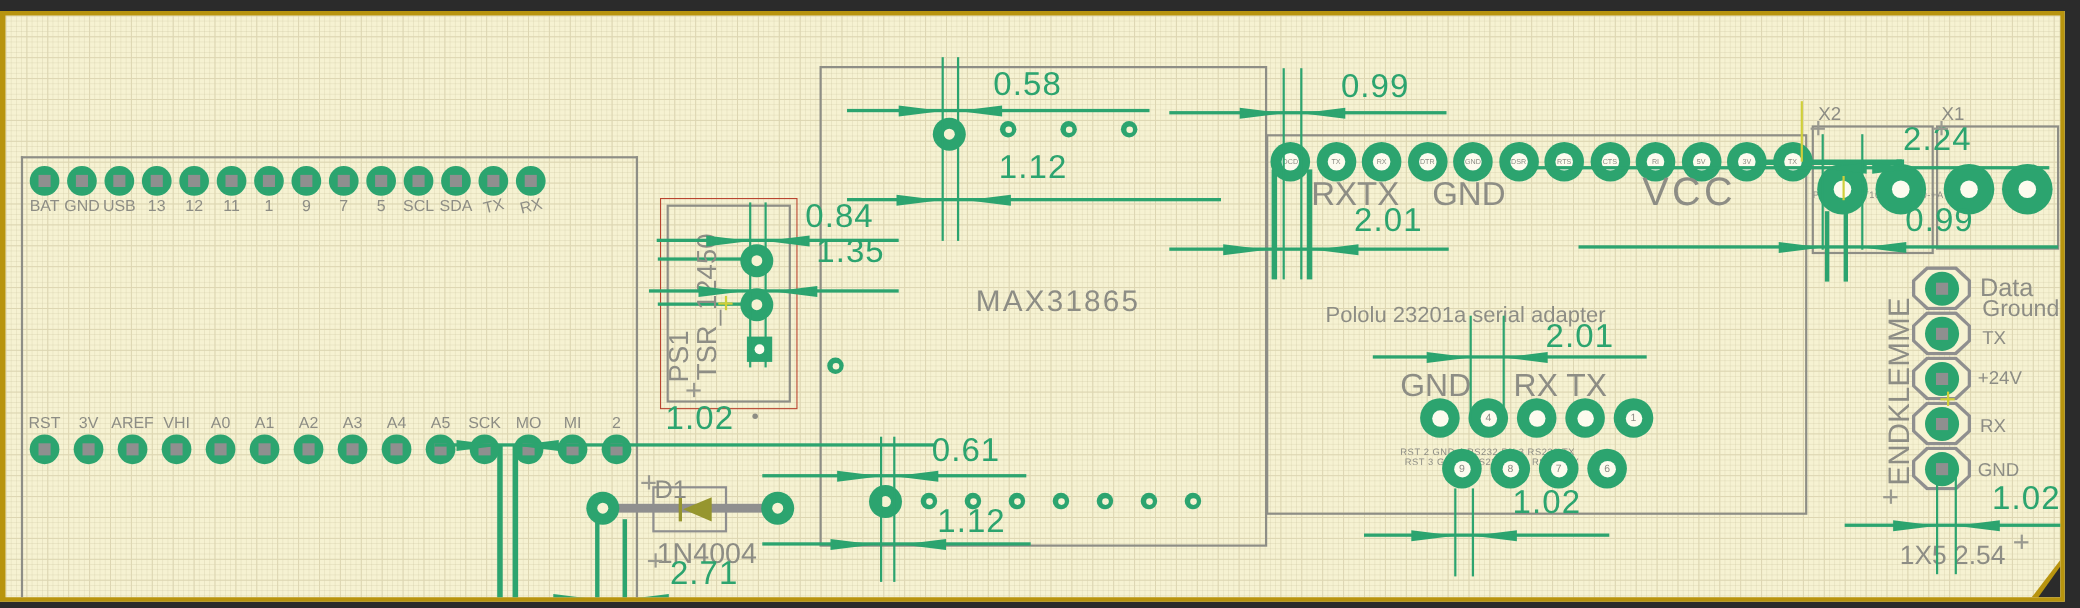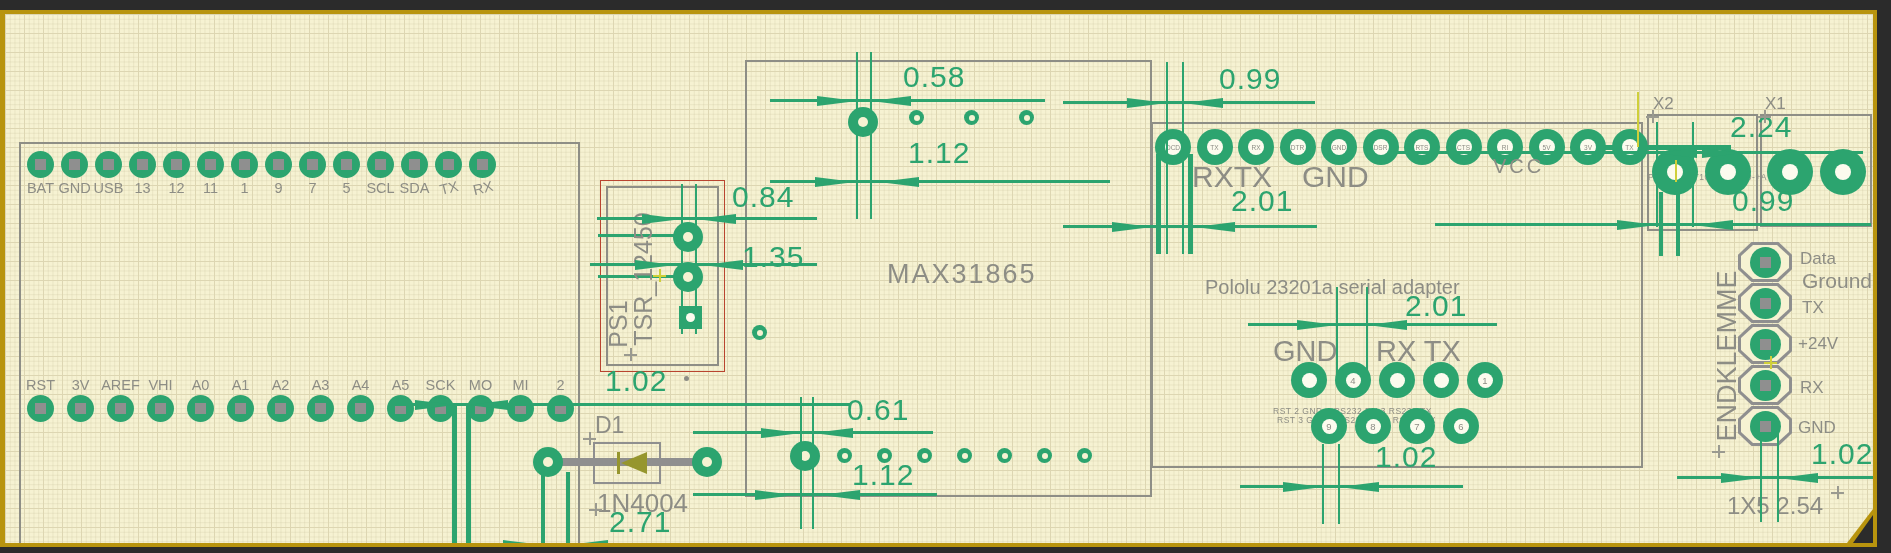--- a/index.html
+++ b/index.html
@@ -95,21 +95,21 @@
   <div class="tr" style="left:1183px;top:140px;width:5px;height:100px;"></div>
   <div class="tr" style="left:593px;top:220px;width:90px;height:3px;"></div>
   <div class="tr" style="left:593px;top:261px;width:90px;height:3px;"></div>
 
   <div class="tr" style="left:550px;top:444px;width:145px;height:8px;background:#8f8f8f;"></div>
   <div class="silk-rect" style="left:588px;top:428px;width:68px;height:42px;border-color:#8f8f8f;"></div>
   <div class="abs" style="left:612px;top:438px;width:3px;height:22px;background:#96962e;"></div>
   <div class="abs" style="left:616px;top:438px;width:0;height:0;border-top:11px solid transparent;border-bottom:11px solid transparent;border-right:26px solid #96962e;"></div>
   <div class="ringpad" style="left:528px;top:433px;"></div>
   <div class="ringpad" style="left:687px;top:433px;"></div>
-  <div class="stx" style="left:590px;top:400px;font-size:23px;">D1</div>
+  <div class="stx" style="left:590px;top:420px;font-size:23px;">D1</div>
   <div class="stx" style="left:592px;top:476px;font-size:26px;">1N4004</div>
 
   <div class="ringpad" style="left:668px;top:208px;"></div>
   <div class="ringpad" style="left:668px;top:248px;"></div>
   <div class="sqpad" style="left:674px;top:292px;"></div>
   <div class="via" style="position:absolute;left:747px;top:311px;"></div>
   <div class="vtx" style="left:613px;top:310px;font-size:25px;">PS1</div>
   <div class="vtx" style="left:638px;top:265px;font-size:25px;">TSR_12450</div>
 
   <div class="stx" style="left:882px;top:247px;font-size:27px;letter-spacing:2px;">MAX31865</div>
@@ -284,21 +284,21 @@
         </div>
     <div class="serpad">
           <span class="hole">3V</span>
         </div>
     <div class="serpad">
           <span class="hole">TX</span>
         </div>
   </div>
   <div class="stx" style="left:1187px;top:148px;font-size:30px;">RXTX</div>
   <div class="stx" style="left:1297px;top:148px;font-size:30px;">GND</div>
-  <div class="stx" style="left:1488px;top:142px;font-size:20px;letter-spacing:3px;text-align:right;">VCC</div>
+  <div class="stx" style="left:1488px;top:142px;font-size:36px;letter-spacing:3px;text-align:right;">VCC</div>
 
   <div class="fine" style="left:1268px;top:392px;">RST 2 GND 4 RS232 RX 3 RS232 TX</div>
   <div class="fine" style="left:1272px;top:401px;">RST 3 GND 2 RS232 RX 1 RS232 TX</div>
   <div class="row" style="left:1286px;top:348px;gap:8px;">
     <div class="polpad">
           <span class="hole"></span>
         </div>
     <div class="polpad">
           <span class="hole">4</span>
         </div>
@@ -363,21 +363,21 @@
           <div class="c"></div>
           <div class="sq"></div>
         </div>
     <div class="endpad">
           <div class="o1"></div>
           <div class="o2"></div>
           <div class="c"></div>
           <div class="sq"></div>
         </div>
   </div>
-  <div class="stx" style="left:1795px;top:236px;font-size:17px;">Data</div>
+  <div class="stx" style="left:1795px;top:236px;font-size:23px;">Data</div>
   <div class="stx" style="left:1797px;top:256px;font-size:21px;">Ground</div>
   <div class="stx" style="left:1797px;top:285px;font-size:17px;">TX</div>
   <div class="stx" style="left:1793px;top:321px;font-size:17px;">+24V</div>
   <div class="stx" style="left:1795px;top:365px;font-size:17px;">RX</div>
   <div class="stx" style="left:1793px;top:405px;font-size:17px;">GND</div>
   <div class="stx" style="left:1722px;top:480px;font-size:24px;">1X5 2.54</div>
 
   <div class="dim" style="left:898px;top:48px;">0.58</div>
   <div class="dl" style="left:765px;top:85px;width:275px;"></div>
   <div class="dv" style="left:851px;top:38px;height:167px;"></div>
@@ -390,21 +390,21 @@
   <div class="aR" style="left:810px;top:163px;"></div>
   <div class="aL" style="left:874px;top:163px;"></div>
 
   <div class="dim" style="left:727px;top:168px;">0.84</div>
   <div class="dl" style="left:592px;top:203px;width:220px;"></div>
   <div class="dv" style="left:676px;top:170px;height:150px;"></div>
   <div class="dv" style="left:690px;top:170px;height:150px;"></div>
   <div class="aR" style="left:637px;top:200px;"></div>
   <div class="aL" style="left:691px;top:200px;"></div>
 
-  <div class="dim" style="left:737px;top:228px;">1.35</div>
+  <div class="dim" style="left:737px;top:200px;">1.35</div>
   <div class="dl" style="left:585px;top:249px;width:227px;"></div>
   <div class="aR" style="left:630px;top:246px;"></div>
   <div class="aL" style="left:698px;top:246px;"></div>
 
   <div class="dim" style="left:600px;top:352px;">1.02</div>
   <div class="dl" style="left:390px;top:389px;width:455px;"></div>
   <div class="aR" style="left:410px;top:386px;"></div>
   <div class="aL" style="left:463px;top:386px;"></div>
   <div class="abs" style="left:679px;top:362px;width:5px;height:5px;border-radius:50%;background:#8d8d85;"></div>
 

